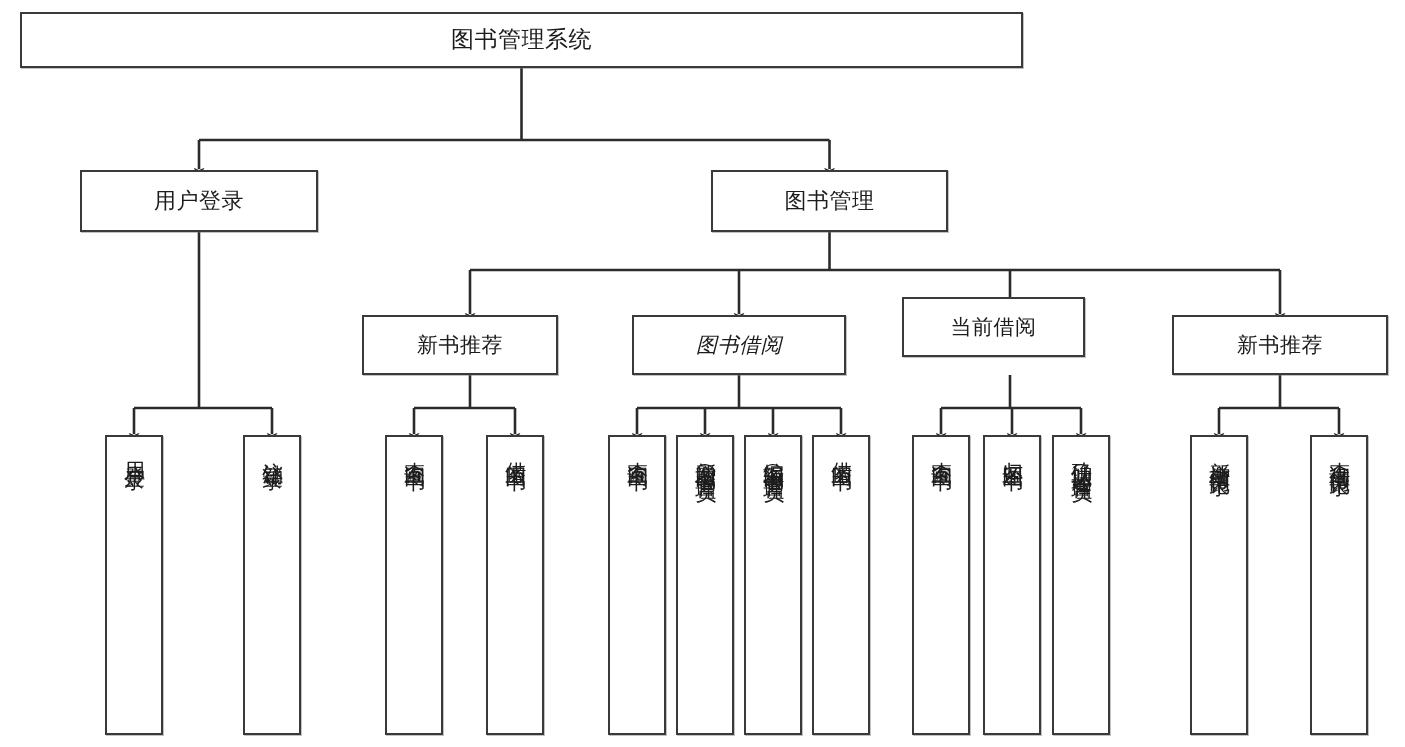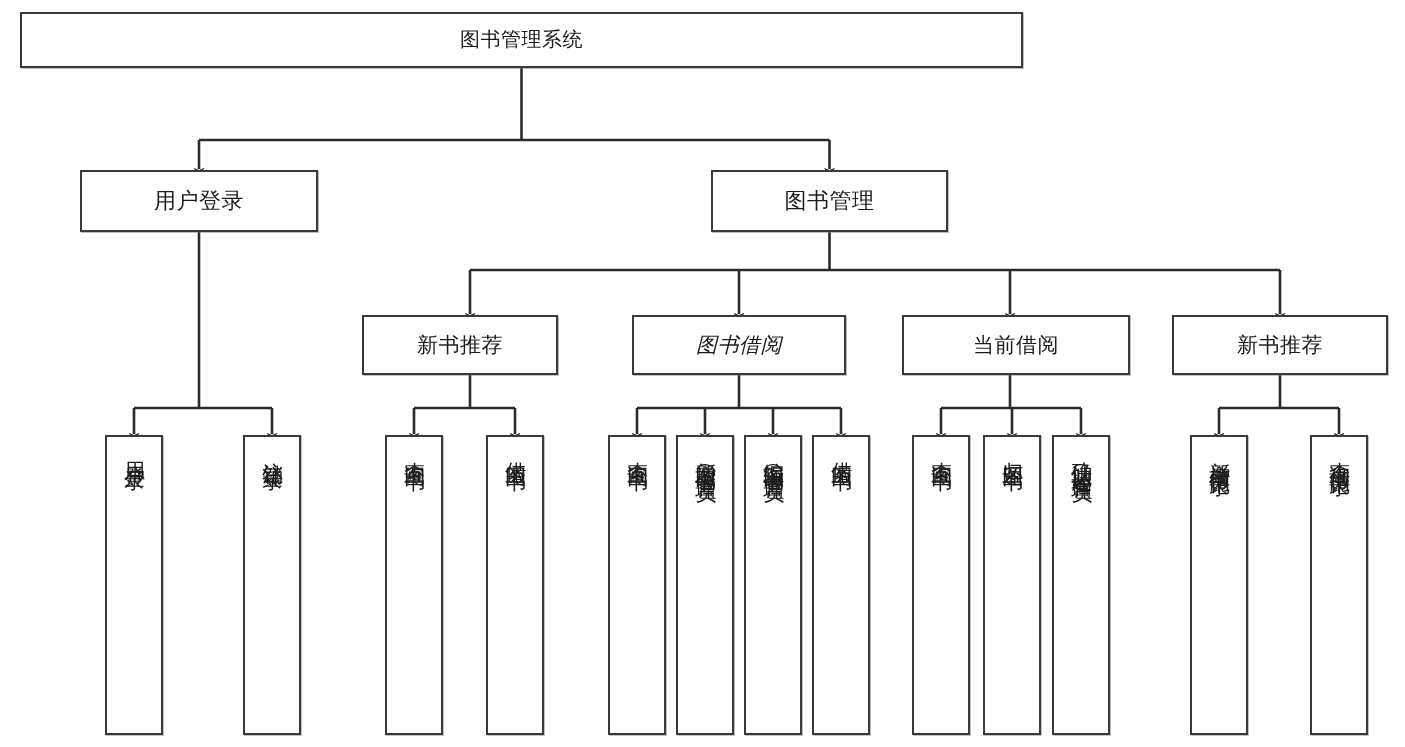--- a/index.html
+++ b/index.html
@@ -43,21 +43,21 @@
   }
   .node-label {
     color: #1c1c1c;
     line-height: 1.18;
     text-align: center;
     letter-spacing: 0.5px;
     white-space: nowrap;
     font-family: "DejaVu Sans", "Liberation Sans", sans-serif;
   }
   
-  .level-root .node-label { font-size: 20px; }
+  .level-root .node-label { font-size: 23px; }
   .level-2 .node-label { font-size: 22px; }
   .level-3 .node-label { font-size: 21px; }
   
   .node-box.leaf {
     align-items: flex-start;
     justify-content: center;
     padding-top: 8px;
   }
   .node-box.leaf .node-label {
     writing-mode: vertical-rl;
@@ -132,21 +132,21 @@
       </div>
       <div class="node-box level-2" style="left: 711px; top: 170px; width: 237px; height: 62px;">
         <span class="node-label">图书管理</span>
       </div>
       <div class="node-box level-3" style="left: 362px; top: 315px; width: 196px; height: 60px;">
         <span class="node-label">新书推荐</span>
       </div>
       <div class="node-box level-3" style="left: 632px; top: 315px; width: 214px; height: 60px; font-style: italic;">
         <span class="node-label">图书借阅</span>
       </div>
-      <div class="node-box level-3" style="left: 902px; top: 315px; width: 228px; height: 60px;">
+      <div class="node-box level-3" style="left: 902px; top: 297px; width: 183px; height: 60px;">
         <span class="node-label">当前借阅</span>
       </div>
       <div class="node-box level-3" style="left: 1172px; top: 315px; width: 216px; height: 60px;">
         <span class="node-label">新书推荐</span>
       </div>
       <div class="node-box level-4 leaf" style="left: 105px; top: 435px; width: 58px; height: 300px;">
         <span class="node-label">用户登录</span>
       </div>
       <div class="node-box level-4 leaf" style="left: 243px; top: 435px; width: 58px; height: 300px;">
         <span class="node-label">注销登录</span>

